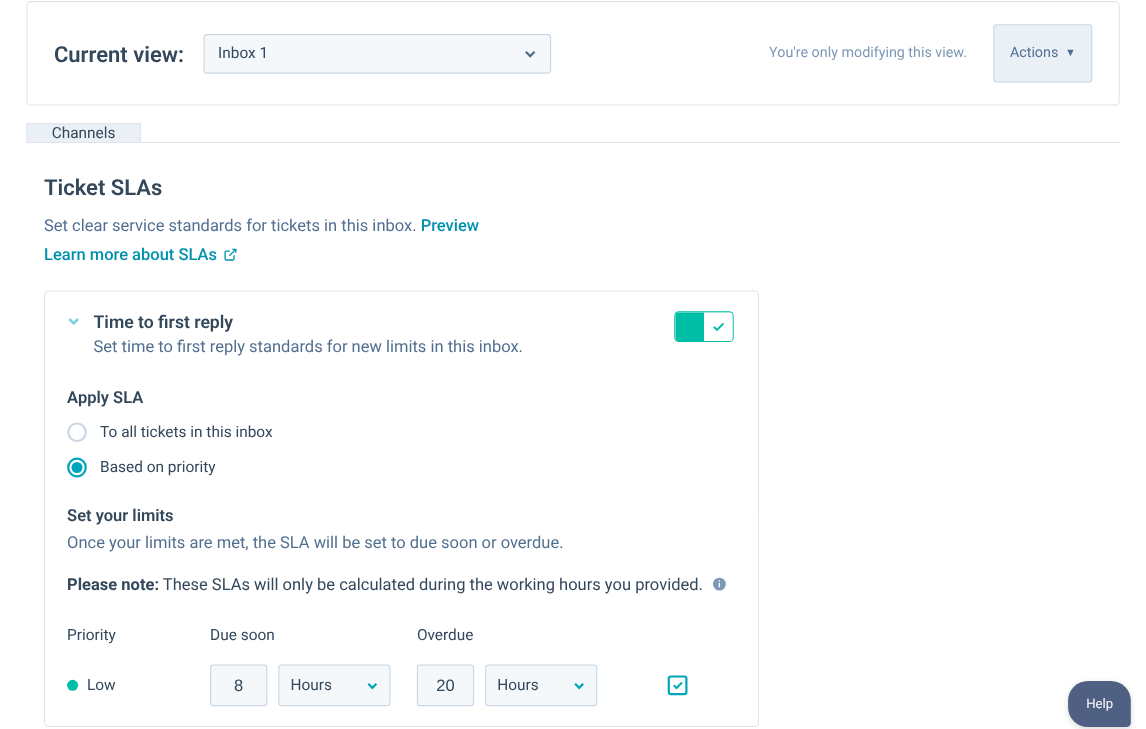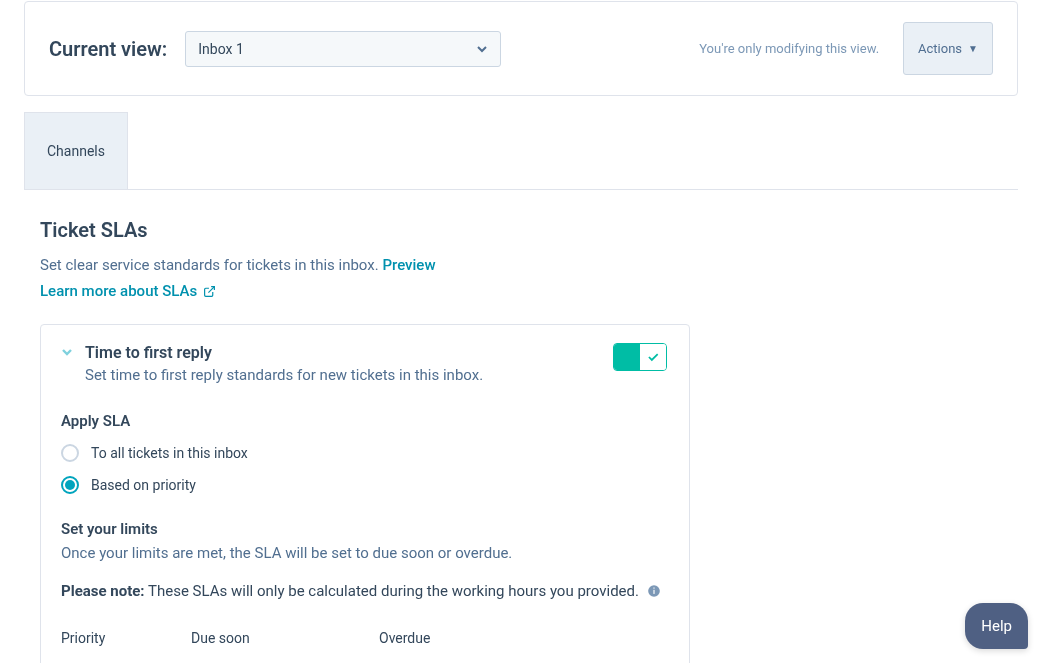--- a/index.html
+++ b/index.html
@@ -8,21 +8,21 @@
   .view-card { border: 1px solid #dfe3eb; border-radius: 4px; padding: 20px 24px; display: flex; align-items: center; justify-content: space-between; margin-top: 1px; }
   .view-left { display: flex; align-items: center; gap: 18px; }
   .view-label { font-size: 20px; font-weight: 600; color: #33475b; }
   .select { display: flex; align-items: center; justify-content: space-between; border: 1px solid #cbd6e2; background: #f5f8fa; border-radius: 3px; padding: 9px 12px; min-width: 316px; cursor: pointer; color: #33475b; }
   .select .caret { color: #516f90; }
   .view-right { display: flex; align-items: center; gap: 24px; }
   .modify-note { color: #7c98b6; font-size: 13px; }
   .actions-btn { display: inline-flex; align-items: center; gap: 6px; border: 1px solid #cbd6e2; background: #eaf0f6; color: #506e91; border-radius: 3px; padding: 18px 14px; cursor: pointer; font-size: 13px; }
   .actions-btn .caret { font-size: 10px; }
   .tabs { display: flex; margin-top: 16px; border-bottom: 1px solid #dfe3eb; }
-  .tab { padding: 30px 22px; border: 1px solid #dfe3eb; border-bottom: none; margin-right: -1px; background: #eaf0f6; color: #33475b; cursor: pointer; display: flex; align-items: center; gap: 8px; }
+  .tab { padding: 0 22px; border: 1px solid #dfe3eb; border-bottom: none; margin-right: -1px; background: #eaf0f6; color: #33475b; cursor: pointer; display: flex; align-items: center; gap: 8px; }
   .tab.active { background: #fff; position: relative; }
   .tab.active::after { content: ""; position: absolute; left: 0; right: 0; bottom: -1px; height: 2px; background: #fff; }
   .beta-badge { background: #5e6ab8; color: #fff; font-size: 10px; font-weight: 700; border-radius: 3px; padding: 2px 6px; letter-spacing: 0.3px; }
   .section { padding: 28px 16px 0; }
   .section-head { display: flex; align-items: center; gap: 20px; }
   .section-head h2 { font-size: 20px; font-weight: 600; }
   .manage-btn { display: inline-flex; align-items: center; gap: 8px; border: 1px solid #cbd6e2; background: #eaf0f6; color: #506e91; border-radius: 3px; padding: 8px 14px; cursor: pointer; font-size: 13px; }
   .manage-btn .icon { color: #7c98b6; }
   .desc { margin-top: 14px; color: #516f90; font-size: 15px; }
   .link { color: #0091ae; cursor: pointer; font-weight: 500; }
@@ -50,21 +50,21 @@
   .table-head { display: flex; margin-top: 30px; color: #33475b; font-size: 14px; }
   .col-priority { width: 130px; }
   .col-group { width: 188px; }
   .col-unit { display: flex; align-items: center; gap: 10px; margin-top: 12px; }
   .row { display: flex; align-items: center; margin-top: 6px; }
   .pill-dot { width: 10px; height: 10px; border-radius: 50%; display: inline-block; margin-right: 8px; }
   .dot-low { background: #00bda5; }
   .num-input { width: 52px; height: 38px; border: 1px solid #cbd6e2; border-radius: 3px; background: #f5f8fa; text-align: center; font-size: 15px; color: #33475b; }
   .unit-select { display: flex; align-items: center; justify-content: space-between; border: 1px solid #cbd6e2; background: #f5f8fa; border-radius: 3px; padding: 0 10px; height: 38px; width: 102px; cursor: pointer; color: #33475b; }
   .chk { width: 18px; height: 18px; border: 2px solid #00a4bd; border-radius: 3px; display: inline-flex; align-items: center; justify-content: center; color: #00a4bd; font-weight: 700; font-size: 13px; cursor: pointer; margin-left: 40px; margin-top: 12px; }
-  .help-fab { position: fixed; right: 14px; bottom: 14px; background: #4f6083; color: #fff; border-radius: 18px 18px 4px 18px; padding: 14px 16px; font-size: 15px; cursor: pointer; box-shadow: 0 2px 6px rgba(0,0,0,0.15); }
+  .help-fab { position: fixed; right: 14px; bottom: 2px; background: #4f6083; color: #fff; border-radius: 18px 18px 4px 18px; padding: 14px 16px; font-size: 12px; cursor: pointer; box-shadow: 0 2px 6px rgba(0,0,0,0.15); }
   svg { display: block; }
 </style>
 </head>
 <body>
 
 <div class="page">
 
   <div class="view-card">
     <div class="view-left">
       <div class="view-label">Current view:</div>
@@ -114,21 +114,21 @@
     <div class="card">
       <div class="card-top">
         <div class="card-top-left">
           <span class="caret-down">
             <svg width="12" height="12" viewBox="0 0 12 12">
                 <path d="M2 4 L6 8 L10 4" fill="none" stroke="currentColor" stroke-width="2.4"></path>
               </svg>
           </span>
           <div>
             <div class="card-title">Time to first reply</div>
-            <div class="card-sub">Set time to first reply standards for new tickets in this inbox.</div>
+            <div class="card-sub">Set time to first reply standards for new limits in this inbox.</div>
           </div>
         </div>
         <div class="toggle">
           <span class="on"></span>
           <span class="off">
             <svg width="14" height="14" viewBox="0 0 24 24" fill="none" stroke="currentColor" stroke-width="3">
                 <path d="M5 12l5 5L20 7"></path>
               </svg>
           </span>
         </div>

